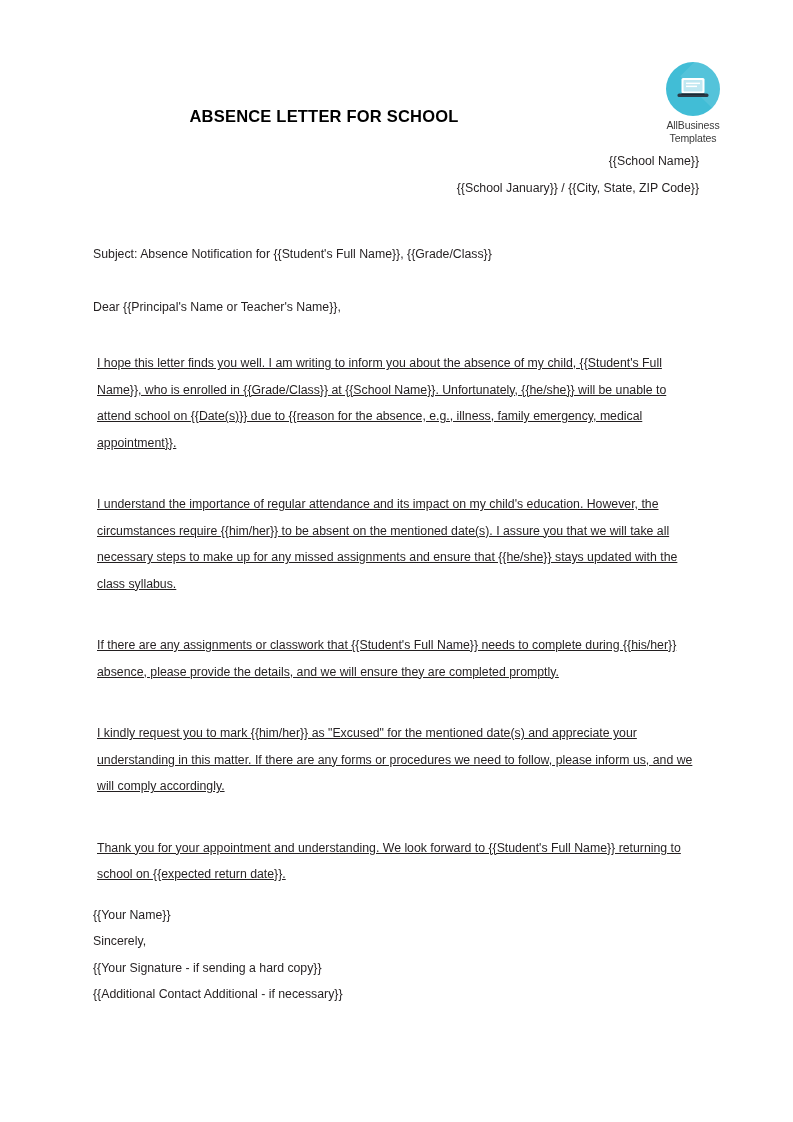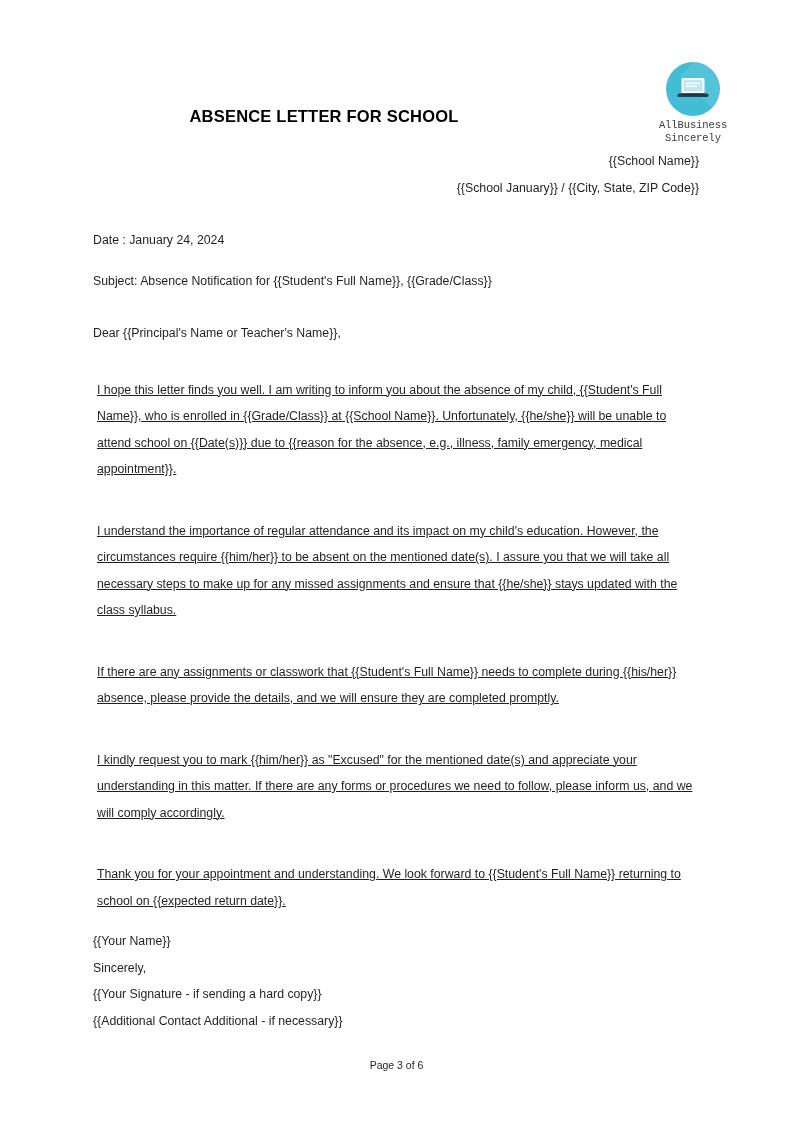--- a/index.html
+++ b/index.html
@@ -59,21 +59,21 @@
     transform: translate(-50%, -50%);
   }
   .logo-text {
     margin-top: 3px;
     font-size: 10.5px;
     line-height: 12.5px;
     color: #3a3a3a;
     font-family: "Liberation Sans", sans-serif;
     letter-spacing: -0.1px;
   }
-  .logo-text span { display: block; font-family: Liberation Mono, monospace; }
+  .logo-text span { display: block; }
 
   
   .doc-title {
     position: absolute;
     top: 96px;
     left: 0;
     width: 648px;
     text-align: center;
     font-size: 16.5px;
     font-weight: bold;
@@ -126,36 +126,35 @@
         <rect x="5.5" y="2" width="23" height="15.5" rx="1.5" fill="#ffffff"></rect>
         <rect x="7.5" y="4" width="19" height="11.5" rx="0.8" fill="#bfe7f1"></rect>
         <rect x="10" y="6.6" width="14" height="1.5" fill="#ffffff"></rect>
         <rect x="10" y="9.6" width="11" height="1.5" fill="#ffffff"></rect>
         <rect x="1.5" y="17.5" width="31" height="3.6" rx="1.6" fill="#2b3b47"></rect>
         <rect x="5.5" y="17.5" width="23" height="1.4" fill="#1d2931"></rect>
       </svg>
     </div>
     <div class="logo-text">
       <span>AllBusiness</span>
-      <span>Sincerely</span>
+      <span>Templates</span>
     </div>
   </div>
 
   <h1 class="doc-title">ABSENCE LETTER FOR SCHOOL</h1>
 
   <div class="letter">
 
     <div class="block-addr">
       <p class="line">{{School Name}}</p>
       <p class="line">{{School January}} / {{City, State, ZIP Code}}</p>
     </div>
 
     <div class="gap-md"></div>
 
-    <p class="line">Date : January 24, 2024</p>
 
     <div class="gap-sm"></div>
 
     <p class="line">Subject: Absence Notification for {{Student's Full Name}}, {{Grade/Class}}</p>
 
     <div class="gap-md"></div>
 
     <p class="line">Dear {{Principal's Name or Teacher's Name}},</p>
 
     <div class="gap-md"></div>
@@ -182,15 +181,14 @@
 
     <div class="sign-block">
       <p>{{Your Name}}</p>
       <p>Sincerely,</p>
       <p>{{Your Signature - if sending a hard copy}}</p>
       <p>{{Additional Contact Additional - if necessary}}</p>
     </div>
 
   </div>
 
-  <div class="footer">Page 3 of 6</div>
 
 </div>
 
 </body></html>

